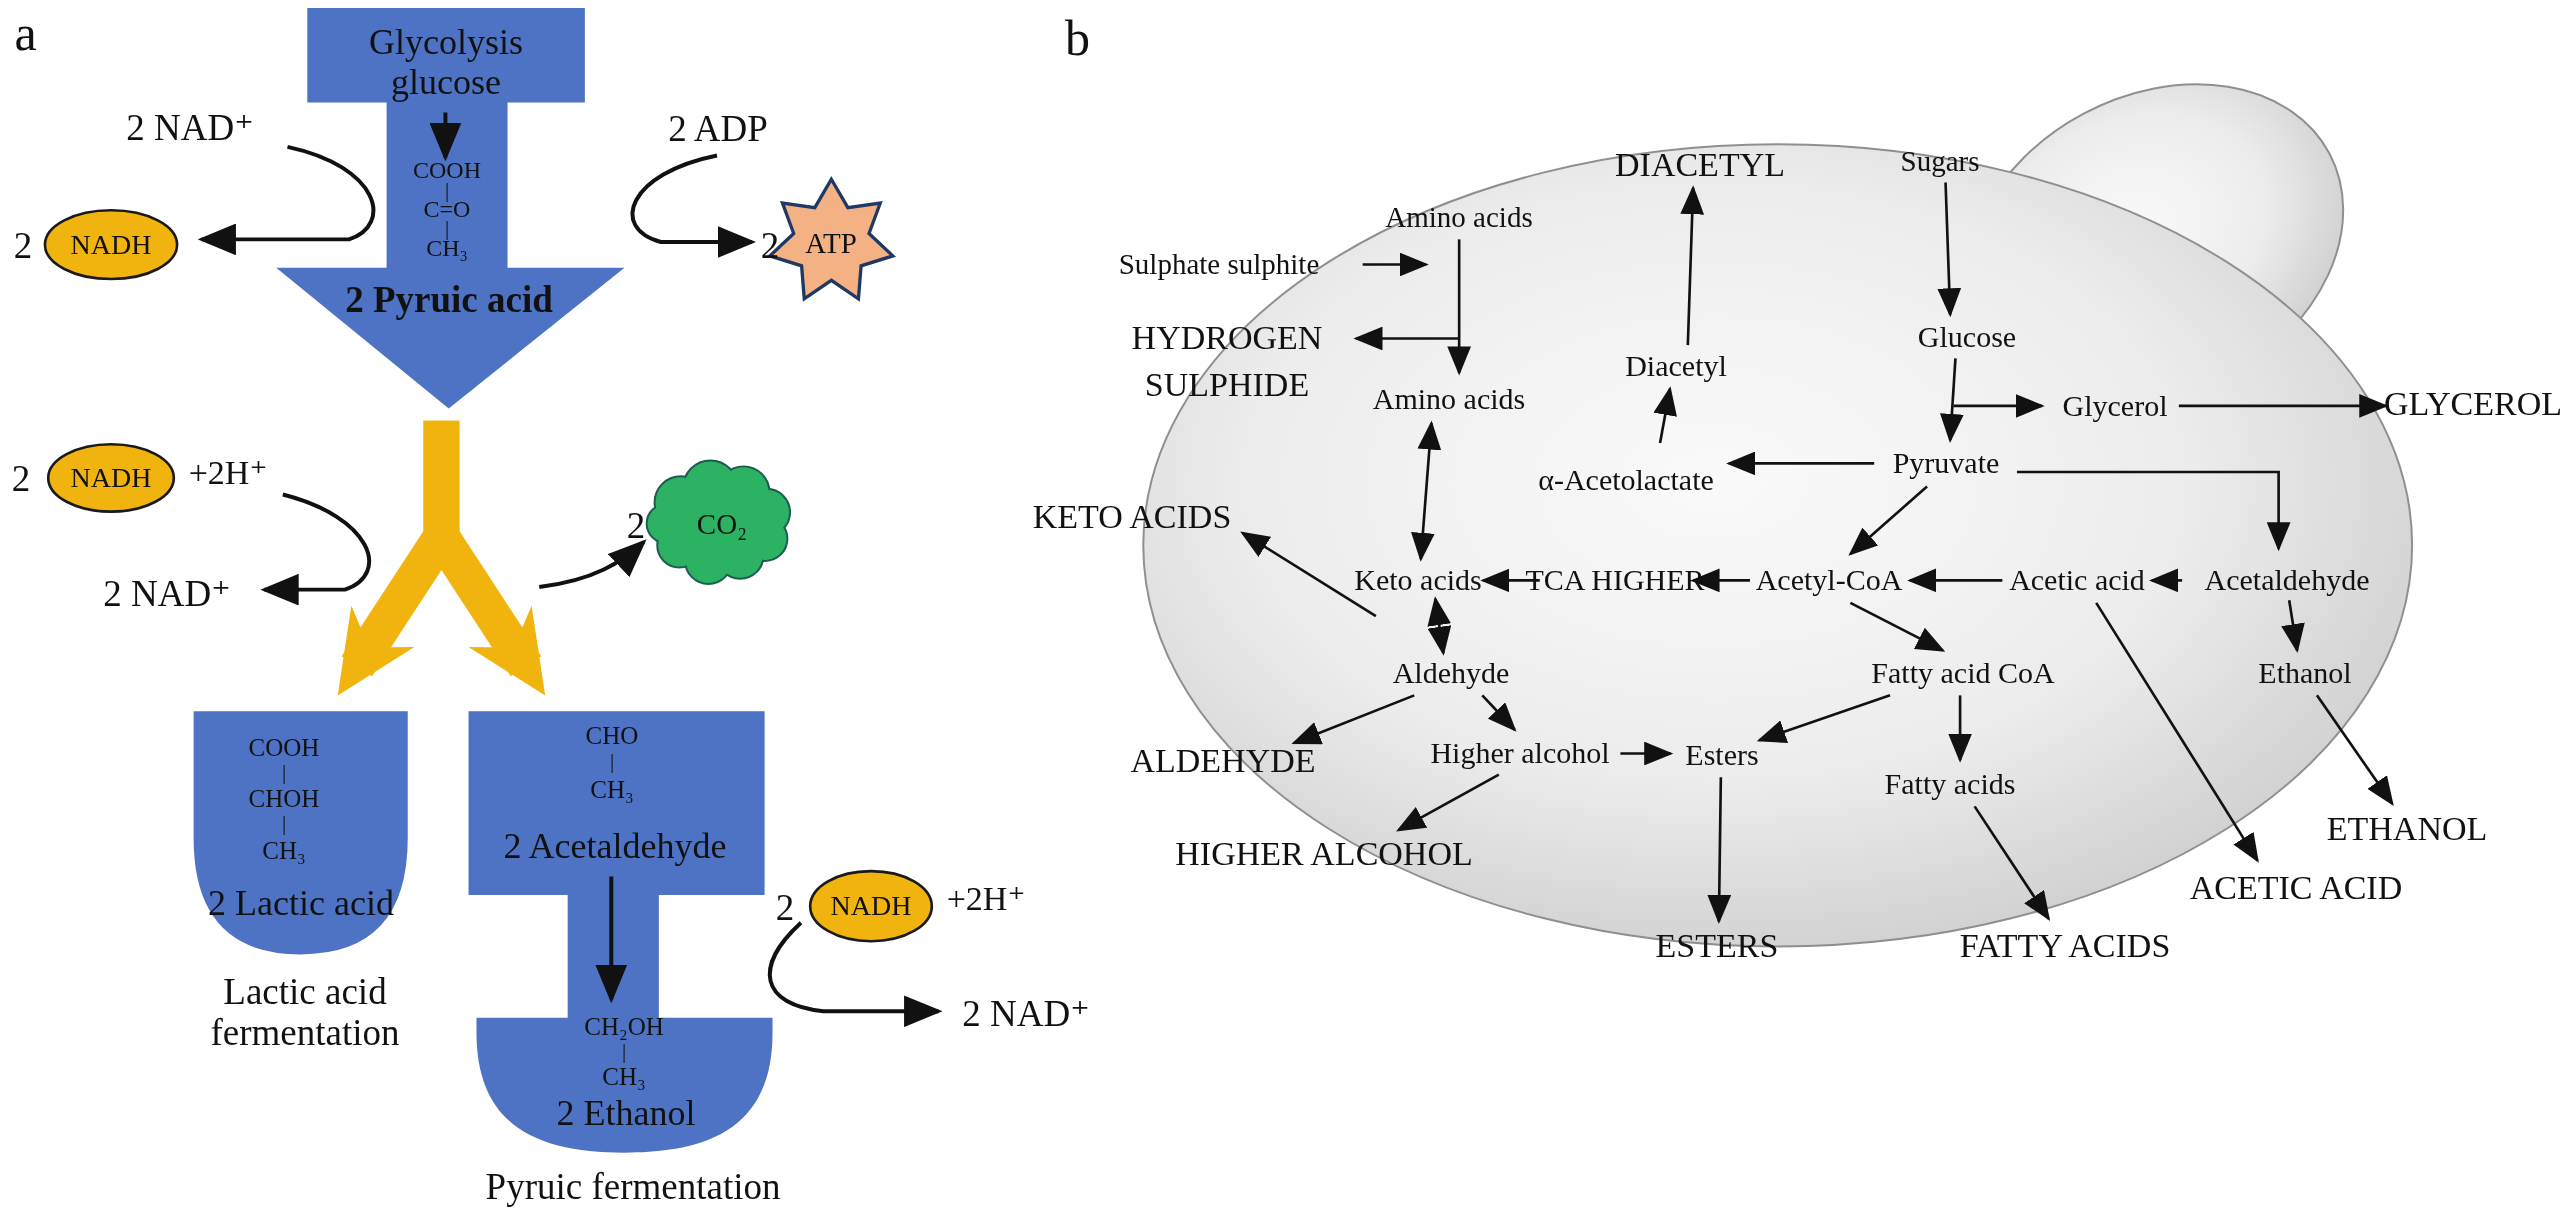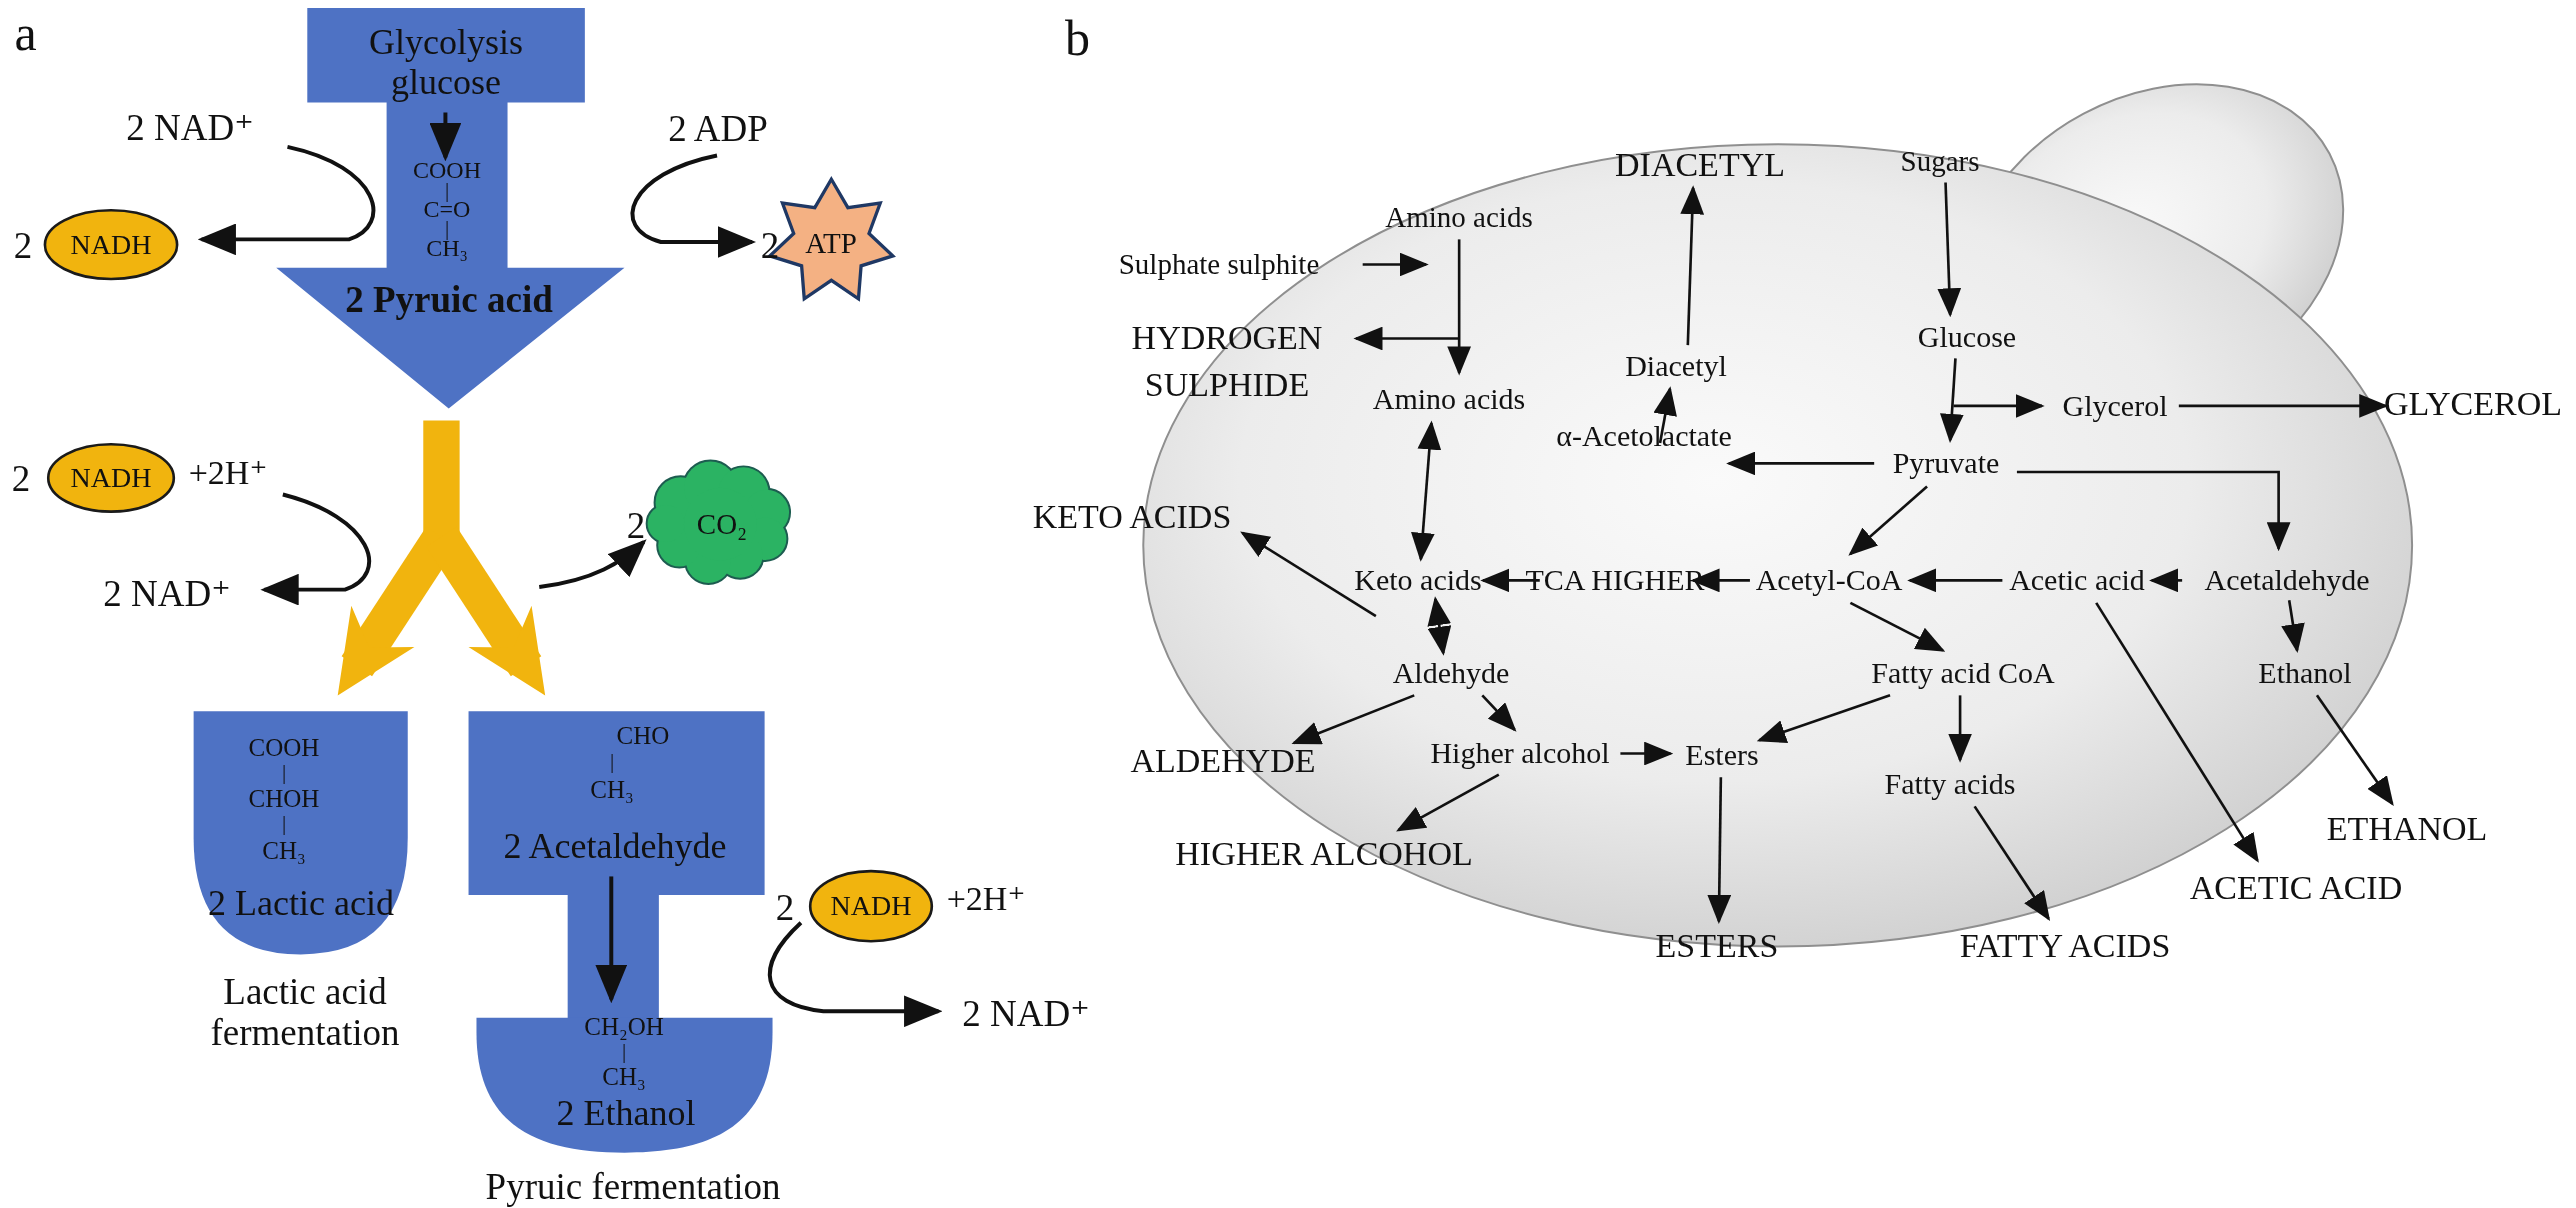--- a/index.html
+++ b/index.html
@@ -167,21 +167,21 @@
   <div class="lbl f56" style="left:636px;top:525px;">2</div>
   <div class="lbl f50" style="left:722px;top:524px;">CO₂</div>
 
   <div class="lbl f38" style="left:284px;top:747px;">COOH</div>
   <div class="lbl f32" style="left:284px;top:772px;">|</div>
   <div class="lbl f38" style="left:284px;top:798px;">CHOH</div>
   <div class="lbl f32" style="left:284px;top:823px;">|</div>
   <div class="lbl f38" style="left:284px;top:850px;">CH₃</div>
   <div class="lbl f54" style="left:301px;top:903px;">2 Lactic acid</div>
 
-  <div class="lbl f38" style="left:612px;top:735px;margin-left:31px;">CHO</div>
+  <div class="lbl f38" style="left:612px;top:735px;">CHO</div>
   <div class="lbl f32" style="left:612px;top:761px;">|</div>
   <div class="lbl f38" style="left:612px;top:789px;">CH₃</div>
   <div class="lbl f54" style="left:615px;top:846px;">2 Acetaldehyde</div>
 
   <div class="lbl f56" style="left:785px;top:907px;">2</div>
   <div class="lbl f48" style="left:871px;top:906px;">NADH</div>
   <div class="lbl f52" style="left:986px;top:899px;">+2H⁺</div>
   <div class="lbl f56" style="left:1026px;top:1013px;">2 NAD⁺</div>
 
   <div class="lbl f38" style="left:624px;top:1026px;">CH₂OH</div>
@@ -205,21 +205,21 @@
   <div class="lbl f52" style="left:1324px;top:854px;">HIGHER ALCOHOL</div>
   <div class="lbl f52" style="left:1717px;top:946px;">ESTERS</div>
   <div class="lbl f52" style="left:2065px;top:946px;">FATTY ACIDS</div>
   <div class="lbl f52" style="left:2296px;top:888px;">ACETIC ACID</div>
   <div class="lbl f52" style="left:2407px;top:829px;">ETHANOL</div>
 
   <div class="lbl f46" style="left:1449px;top:399px;">Amino acids</div>
   <div class="lbl f46" style="left:1676px;top:366px;">Diacetyl</div>
   <div class="lbl f46" style="left:1967px;top:337px;">Glucose</div>
   <div class="lbl f46" style="left:2115px;top:406px;">Glycerol</div>
-  <div class="lbl f46" style="left:1626px;top:436px;margin-left:18px;">α-Acetolactate</div>
+  <div class="lbl f46" style="left:1626px;top:480px;">α-Acetolactate</div>
   <div class="lbl f46" style="left:1946px;top:463px;">Pyruvate</div>
   <div class="lbl f46" style="left:1418px;top:580px;">Keto acids</div>
   <div class="lbl f46" style="left:1615px;top:580px;">TCA HIGHER</div>
   <div class="lbl f46" style="left:1829px;top:580px;">Acetyl-CoA</div>
   <div class="lbl f46" style="left:2077px;top:580px;">Acetic acid</div>
   <div class="lbl f46" style="left:2287px;top:580px;">Acetaldehyde</div>
   <div class="lbl f46" style="left:1451px;top:673px;">Aldehyde</div>
   <div class="lbl f46" style="left:1963px;top:673px;">Fatty acid CoA</div>
   <div class="lbl f46" style="left:2305px;top:673px;">Ethanol</div>
   <div class="lbl f46" style="left:1520px;top:753px;">Higher alcohol</div>

